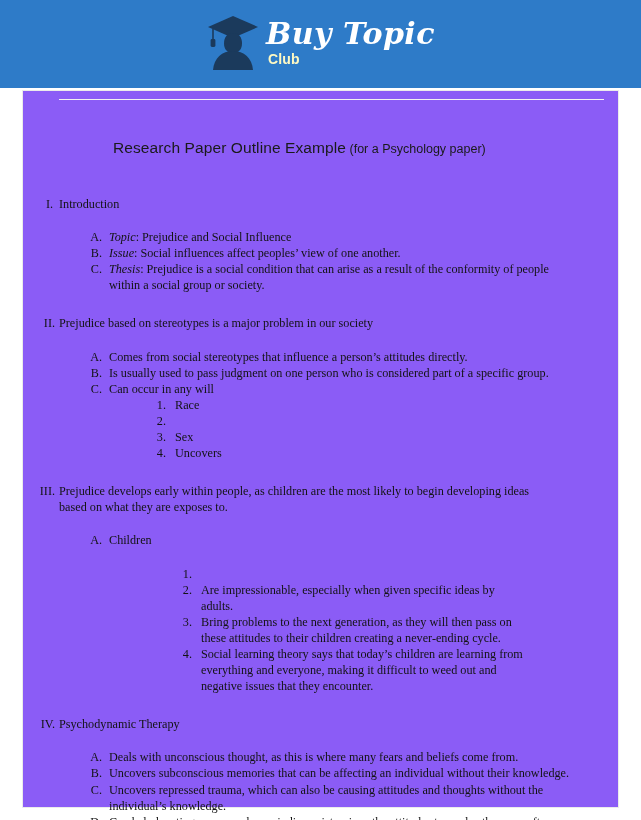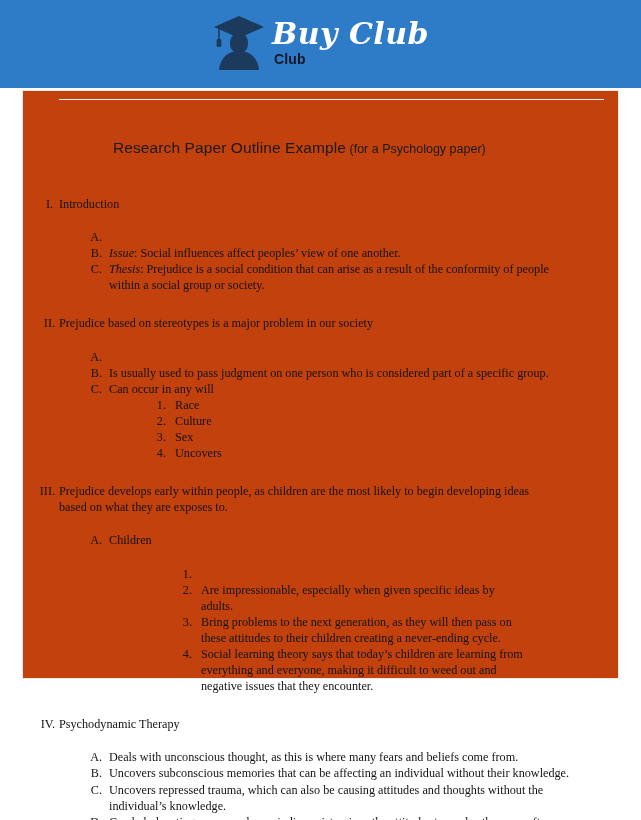--- a/index.html
+++ b/index.html
@@ -47,40 +47,40 @@
     font-weight: bold;
     font-size: 30px;
     color: #ffffff;
     letter-spacing: 0.5px;
     white-space: nowrap;
   }
   .logo-sub {
     font-family: "Liberation Sans", sans-serif;
     font-weight: bold;
     font-size: 14px;
-    color: #0f172a;
+    color: #fef9c3;
     margin-top: 3px;
     margin-left: 2px;
     letter-spacing: 0.2px;
   }
 
   
   .page-wrap {
     position: relative;
     height: 732px;
     background: #ffffff;
     padding: 0;
   }
   .page {
     position: absolute;
     left: 22px;
     top: 2px;
     width: 597px;
-    height: 589px;
-    background: #c2410c;
+    height: 718px;
+    background: #8b5cf6;
     border: 1px solid #ebebeb;
     box-sizing: border-box;
   }
   .page-inner {
     position: absolute;
     left: 36px;
     top: 8px;
     right: 14px;
     bottom: 0;
     border-top: 1px solid #f2f2f2;
@@ -205,21 +205,21 @@
       <polygon points="27,3 52,14 27,25 2,14" fill="#1B3A5C"></polygon>
 
       <path d="M7,16 L7,27" stroke="#1B3A5C" stroke-width="1.6" fill="none"></path>
       <rect x="4.6" y="26" width="4.8" height="8" rx="1.4" fill="#1B3A5C"></rect>
 
       <path d="M27,20 C33,20 36,24.5 36,30.5 C36,36 33,40 27,40 C21,40 18,36 18,30.5 C18,24.5 21,20 27,20 Z" fill="#1B3A5C"></path>
 
       <path d="M27,38 C38,38 46,45 47,57 L7,57 C8,45 16,38 27,38 Z" fill="#1B3A5C"></path>
     </svg>
     <div class="logo-type">
-      <div class="logo-main">Buy Club</div>
+      <div class="logo-main">Buy Topic</div>
       <div class="logo-sub">Club</div>
     </div>
   </div>
 </div>
 
 <div class="page-wrap">
   <div class="page">
     <div class="page-inner"></div>
 
     <div class="doc-title">
@@ -230,20 +230,21 @@
 
       <div class="section">
         <div class="lvl1">
           <span class="num">I.</span>
           <span class="txt">Introduction</span>
         </div>
         <div class="gap-md"></div>
         <ul class="lvl2-list">
           <li class="lvl2">
             <span class="num">A.</span>
+            <span class="txt"><em class="lbl">Topic</em><span>: Prejudice and Social Influence</span></span>
           </li>
           <li class="lvl2">
             <span class="num">B.</span>
             <span class="txt"><em class="lbl">Issue</em><span>: Social influences affect peoples’ view of one another.</span></span>
           </li>
           <li class="lvl2">
             <span class="num">C.</span>
             <span class="txt"><em class="lbl">Thesis</em><span>: Prejudice is a social condition that can arise as a result of the conformity of people within a social group or society.</span></span>
           </li>
         </ul>
@@ -253,38 +254,38 @@
 
       <div class="section">
         <div class="lvl1 tight">
           <span class="num">II.</span>
           <span class="txt">Prejudice based on stereotypes is a major problem in our society</span>
         </div>
         <div class="gap-md"></div>
         <ul class="lvl2-list">
           <li class="lvl2">
             <span class="num">A.</span>
+            <span class="txt">Comes from social stereotypes that influence a person’s attitudes directly.</span>
           </li>
           <li class="lvl2">
             <span class="num">B.</span>
             <span class="txt">Is usually used to pass judgment on one person who is considered part of a specific group.</span>
           </li>
           <li class="lvl2">
             <span class="num">C.</span>
             <span class="txt">Can occur in any will</span>
           </li>
         </ul>
         <ul class="lvl3-list">
           <li class="lvl3">
             <span class="num">1.</span>
             <span class="txt">Race</span>
           </li>
           <li class="lvl3">
             <span class="num">2.</span>
-            <span class="txt">Culture</span>
           </li>
           <li class="lvl3">
             <span class="num">3.</span>
             <span class="txt">Sex</span>
           </li>
           <li class="lvl3">
             <span class="num">4.</span>
             <span class="txt">Uncovers</span>
           </li>
         </ul>

